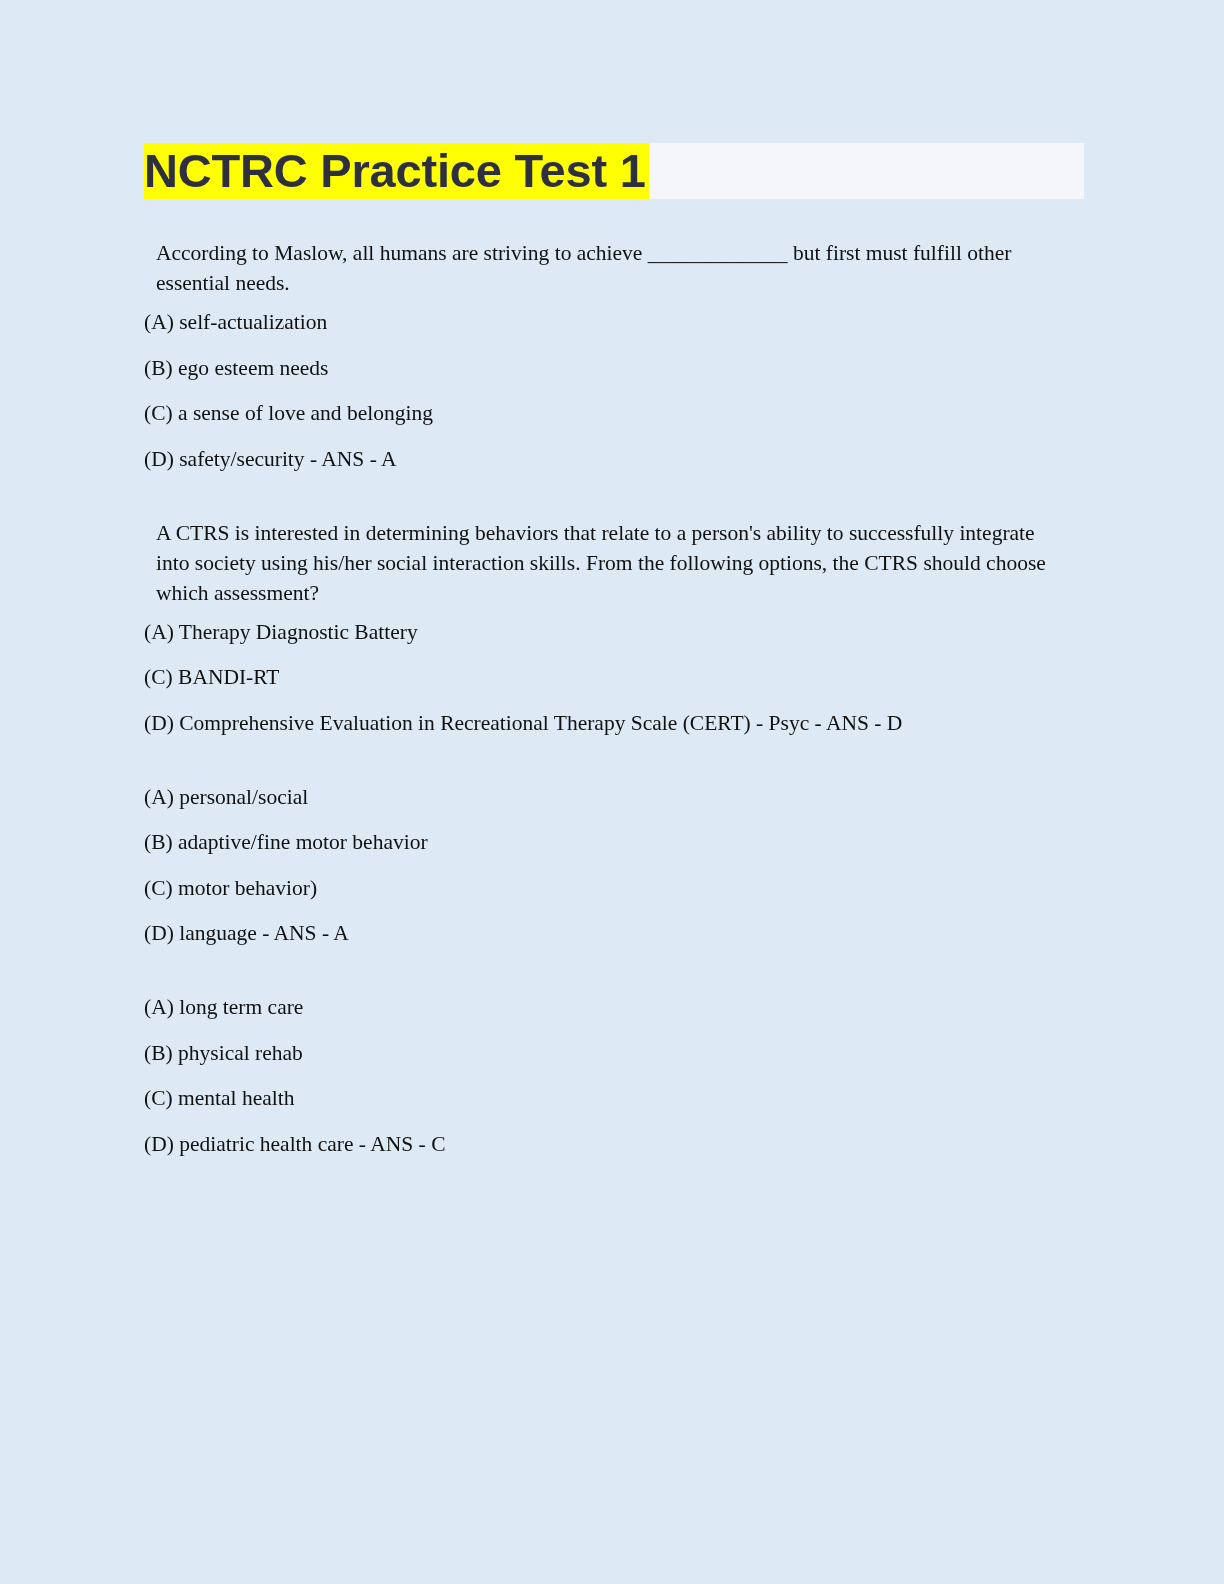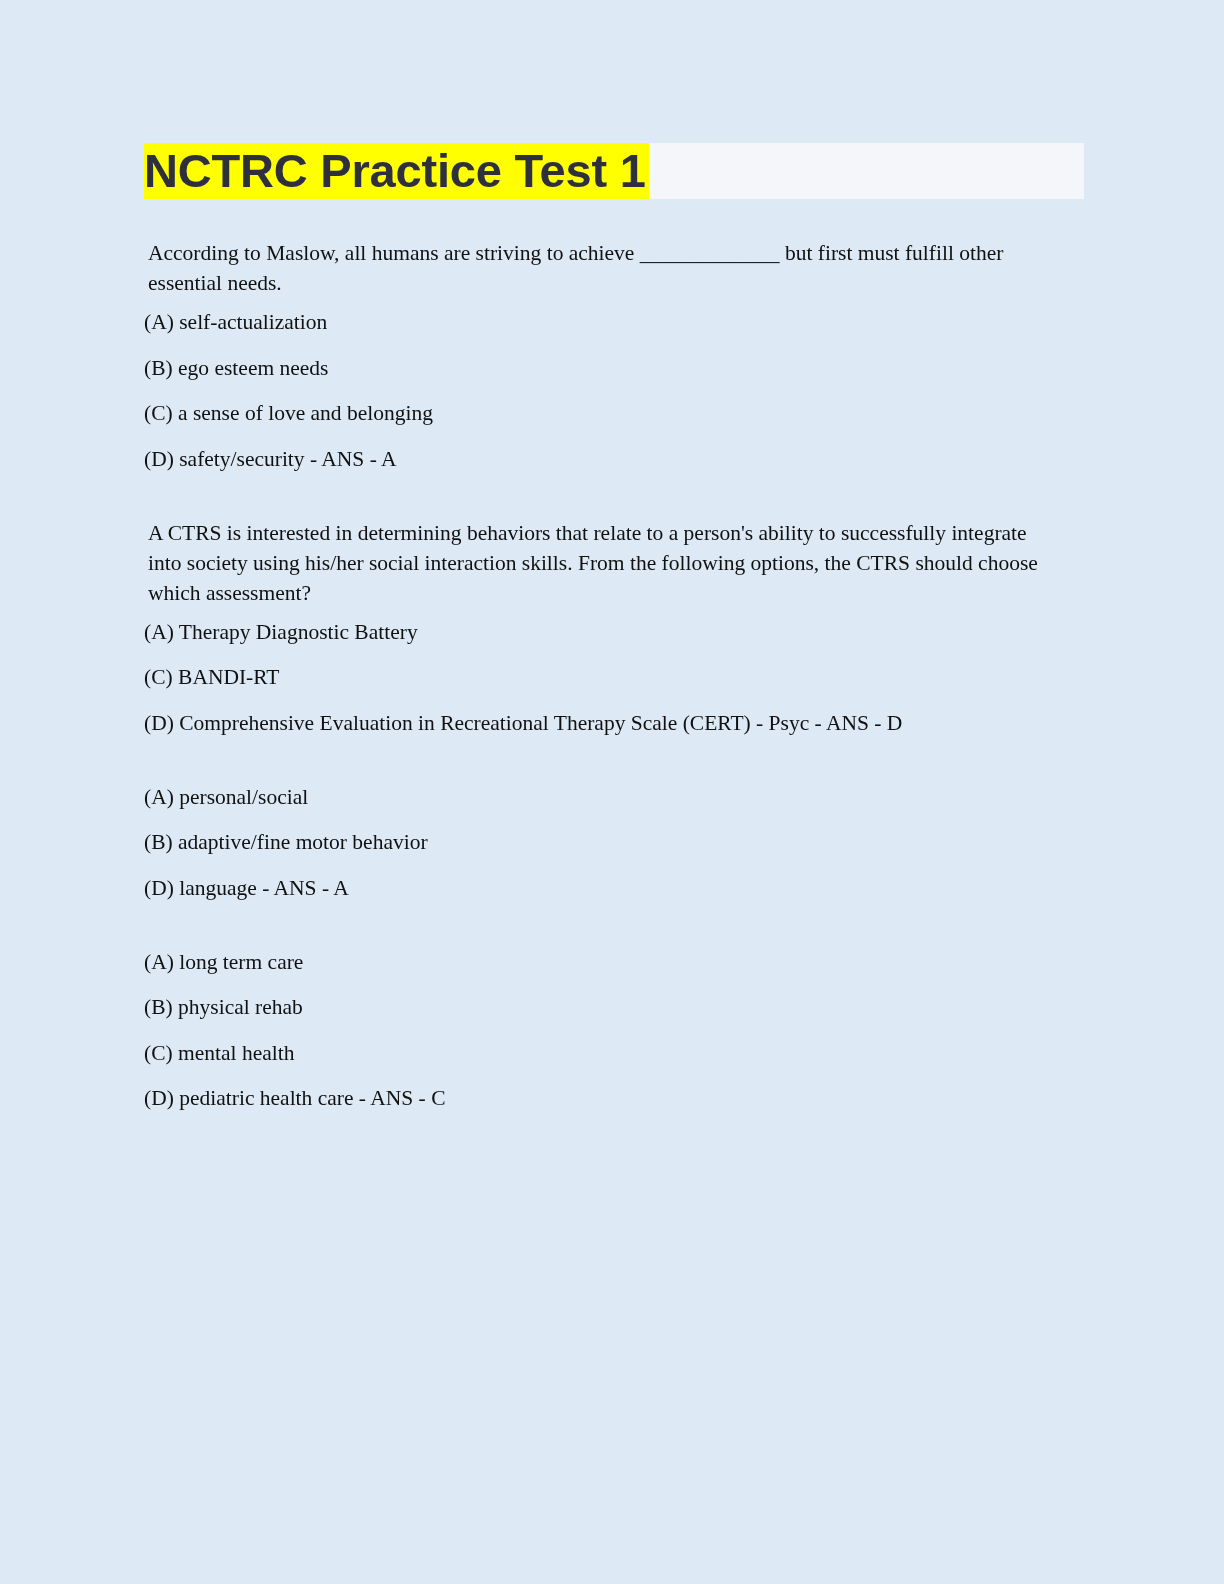--- a/index.html
+++ b/index.html
@@ -47,21 +47,21 @@
     width: 920px;
     font-family: "Liberation Serif", serif;
     font-size: 21.5px;
     color: #111111;
   }
   .question {
     margin: 0;
   }
   .stem {
     line-height: 30px;
-    margin: 0 0 9px 4px;
+    margin: 0 0 9px 12px;
   }
   .option {
     line-height: 30px;
     margin: 0 0 15.5px 0;
   }
   .question + .question {
     margin-top: 44px;
   }
 </style>
 </head>
@@ -85,20 +85,21 @@
     <div class="question">
       <p class="stem">A CTRS is interested in determining behaviors that relate to a person's ability to successfully integrate into society using his/her social interaction skills. From the following options, the CTRS should choose which assessment?</p>
       <p class="option">(A) Therapy Diagnostic Battery</p>
       <p class="option">(C) BANDI-RT</p>
       <p class="option">(D) Comprehensive Evaluation in Recreational Therapy Scale (CERT) - Psyc - ANS - D</p>
     </div>
 
     <div class="question">
       <p class="option">(A) personal/social</p>
       <p class="option">(B) adaptive/fine motor behavior</p>
+      <p class="option">(C) motor behavior)</p>
       <p class="option">(D) language - ANS - A</p>
     </div>
 
     <div class="question">
       <p class="option">(A) long term care</p>
       <p class="option">(B) physical rehab</p>
       <p class="option">(C) mental health</p>
       <p class="option">(D) pediatric health care - ANS - C</p>
     </div>
 

